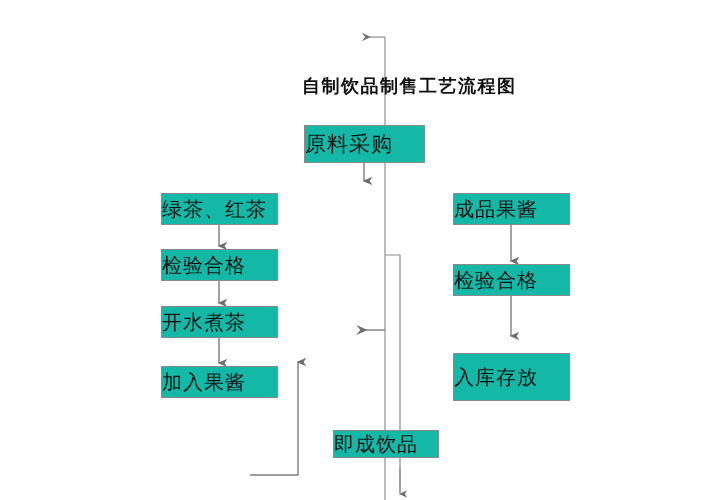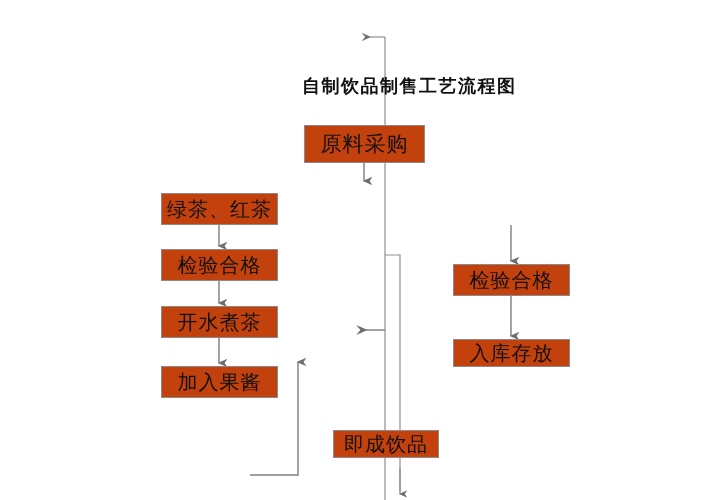--- a/index.html
+++ b/index.html
@@ -23,24 +23,24 @@
     position: absolute;
     left: 0;
     top: 0;
     width: 707px;
     height: 500px;
   }
   .node {
     position: absolute;
     box-sizing: border-box;
     border: 1px solid #8a8a8a;
-    background: #c2410c;
+    background: #14b8a6;
     display: flex;
     align-items: center;
-    justify-content: center;
+    justify-content: flex-start;
     font-family: "Liberation Serif", "DejaVu Serif", serif;
     color: #111111;
     letter-spacing: 1px;
     white-space: nowrap;
   }
   .node-primary {
     font-size: 21px;
   }
   .node-std {
     font-size: 20px;
@@ -108,26 +108,29 @@
   </div>
 
   <div class="node node-std" style="left:121px; top:366px; width:117px; height:32px;">
     <span>加入果酱</span>
   </div>
 
   <div class="node node-std" style="left:121px; top:306px; width:117px; height:32px;">
     <span>开水煮茶</span>
   </div>
 
+  <div class="node node-std" style="left:413px; top:193px; width:117px; height:32px;">
+    <span>成品果酱</span>
+  </div>
 
   <div class="node node-std" style="left:413px; top:264px; width:117px; height:32px;">
     <span>检验合格</span>
   </div>
 
-  <div class="node node-std" style="left:413px; top:339px; width:117px; height:28px;">
+  <div class="node node-std" style="left:413px; top:353px; width:117px; height:48px;">
     <span>入库存放</span>
   </div>
 
   <div class="node node-std" style="left:293px; top:430px; width:106px; height:28px;">
     <span>即成饮品</span>
   </div>
 
 </div>
 
 </body></html>

